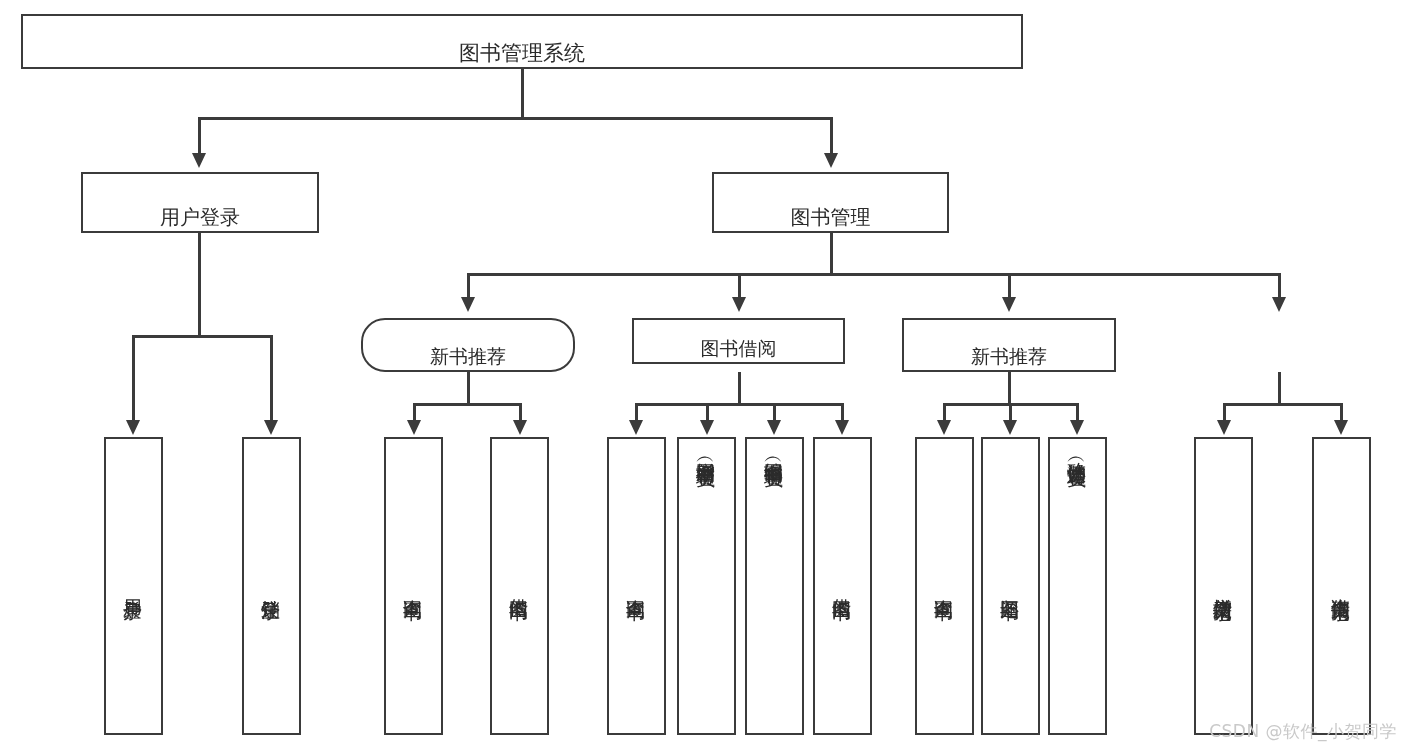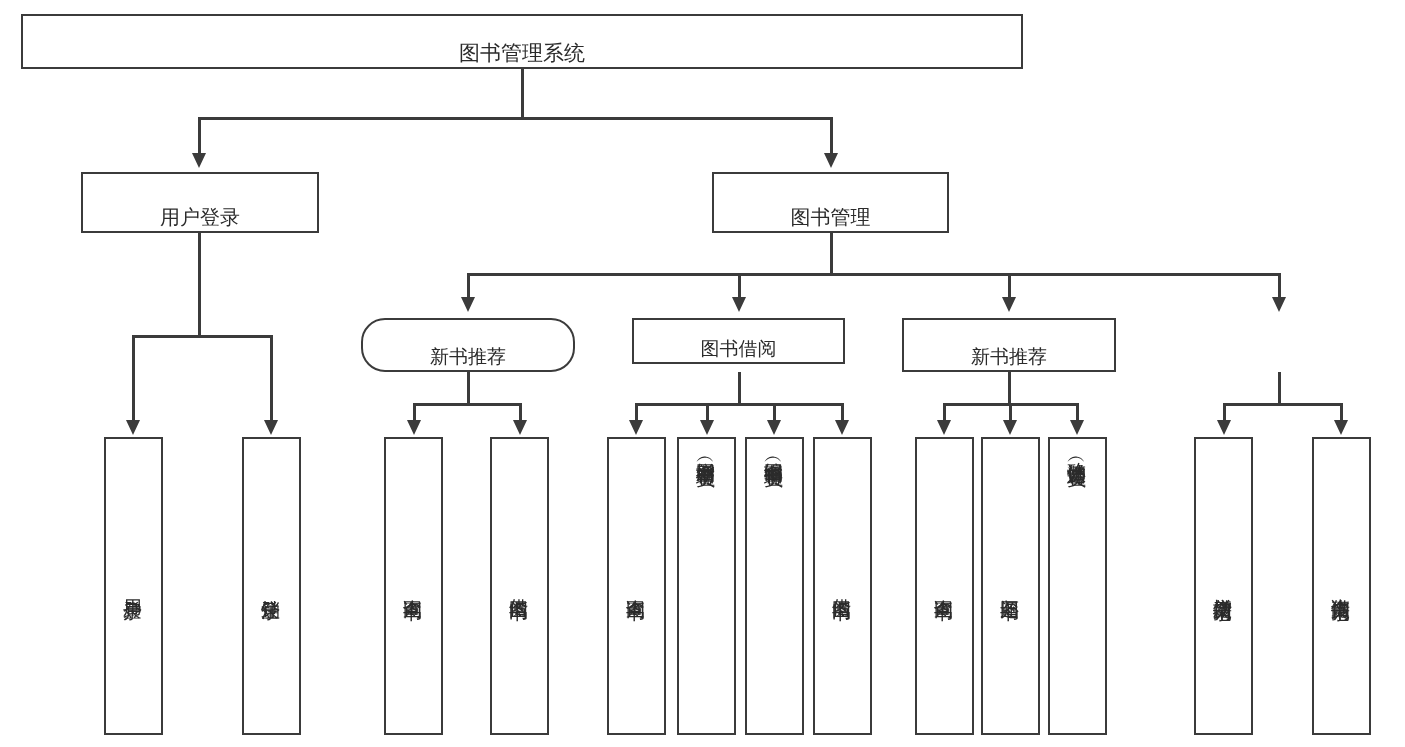--- a/index.html
+++ b/index.html
@@ -160,14 +160,15 @@
   <div class="edge v" style="left:1340px;top:403px;height:19px;"></div>
   <div class="arrow" style="left:1334px;top:420px;"></div>
 
   <div class="node leaf center" style="left:1194px;top:437px;width:59px;height:298px;">
     <span class="vtext">新增借阅记录</span>
   </div>
   <div class="node leaf center" style="left:1312px;top:437px;width:59px;height:298px;">
     <span class="vtext">查询借阅记录</span>
   </div>
 
+  <div class="watermark">CSDN @软件_小贺同学</div>
 
 </div>
 
 </body></html>

